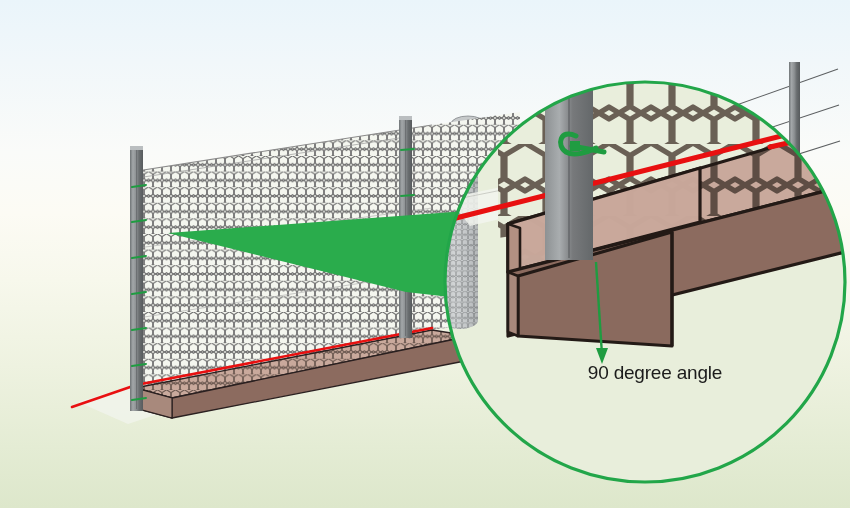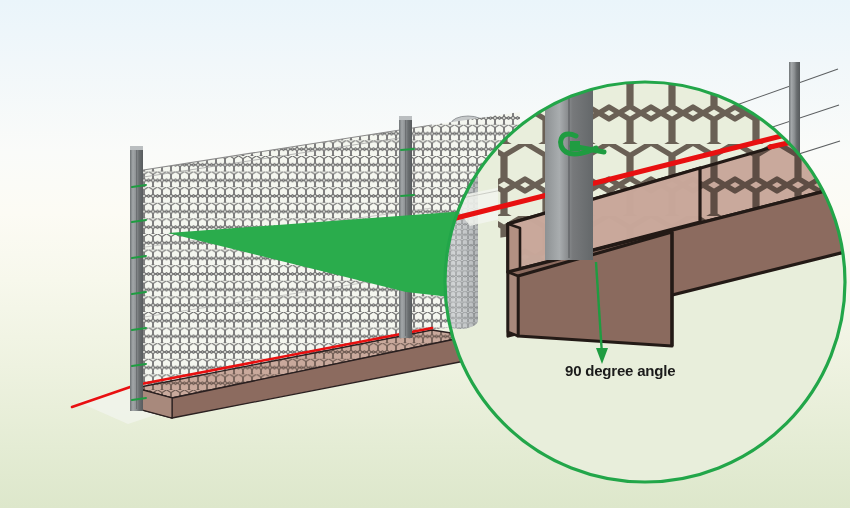--- a/index.html
+++ b/index.html
@@ -18,22 +18,23 @@
       #f7f8ec 55%,
       #eef2e0 72%,
       #e4ecd4 88%,
       #dde7cb 100%);
   }
   #stage svg{position:absolute;left:0;top:0;}
   .label90{
     position:absolute;
     left:565px;top:362px;
     width:180px;
-    font-size:15px;
-    font-weight:700;
+    text-align:center;
+    font-size:19px;
+    font-weight:400;
     color:#1b1b1b;
     letter-spacing:-0.2px;
     white-space:nowrap;
   }
 </style>
 </head>
 <body>
 
 <div id="stage">
 

